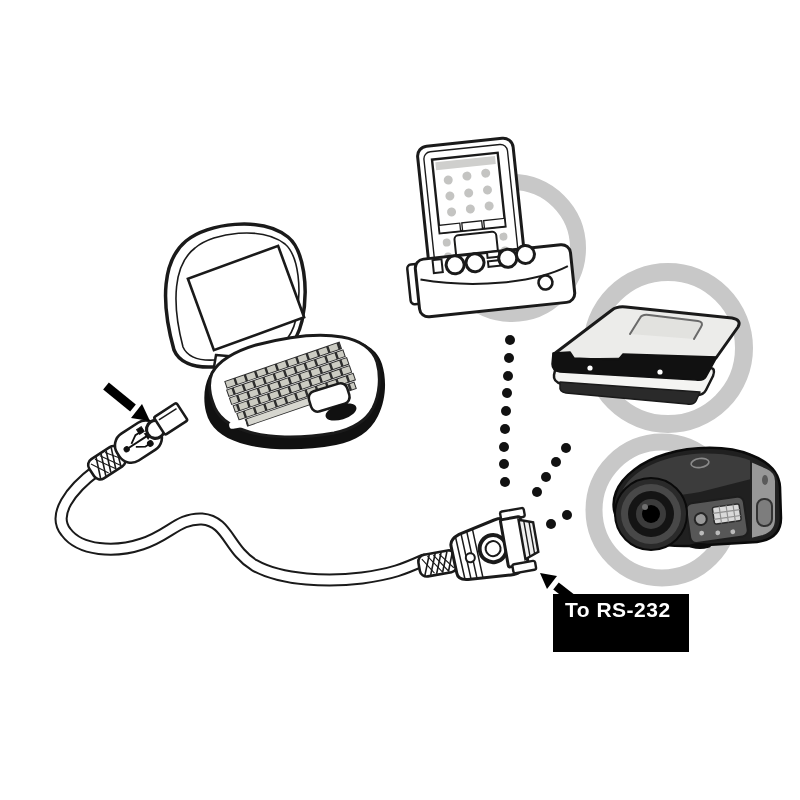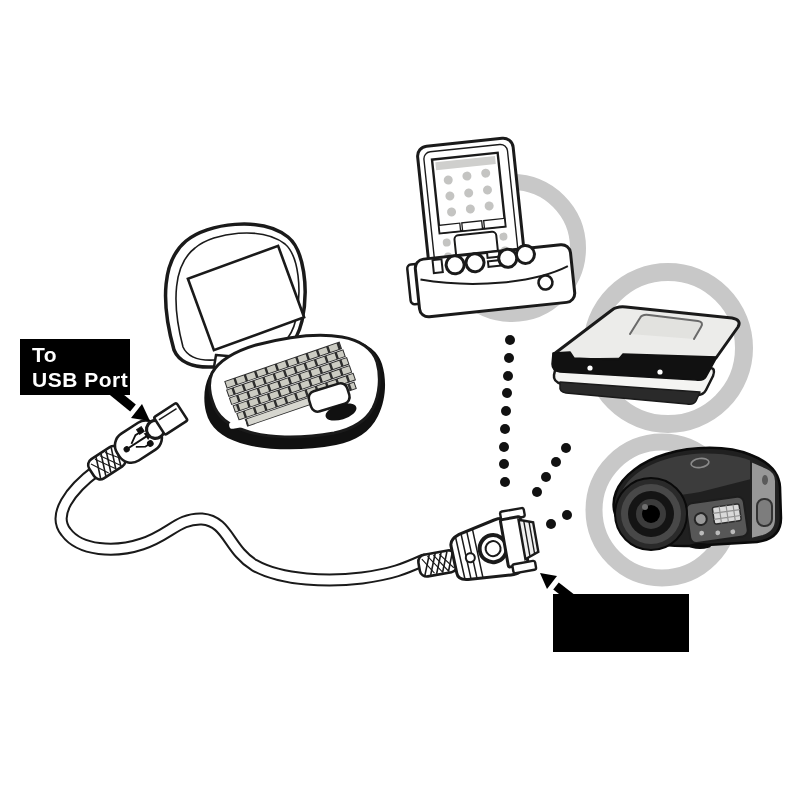--- a/index.html
+++ b/index.html
@@ -238,21 +238,18 @@
   <g>
     <line x1="106" y1="386" x2="133" y2="408" stroke="#000000" stroke-width="9"></line>
     <polygon points="150,421 142,404 131,418" fill="#000000"></polygon>
   </g>
   <g>
     <line x1="574" y1="600" x2="556" y2="586" stroke="#000000" stroke-width="9"></line>
     <polygon points="540,573 557,576 547,589" fill="#000000"></polygon>
   </g>
 </svg>
 
-<div id="callout-usb" class="callout">
-  <div>To</div>
-  <div>USB Port</div>
+
+<div id="callout-rs232" class="callout">
+  <div>To RS-232</div>
 </div>
 
-<div id="callout-rs232" class="callout">
 </div>
 
-</div>
-
 </body></html>

